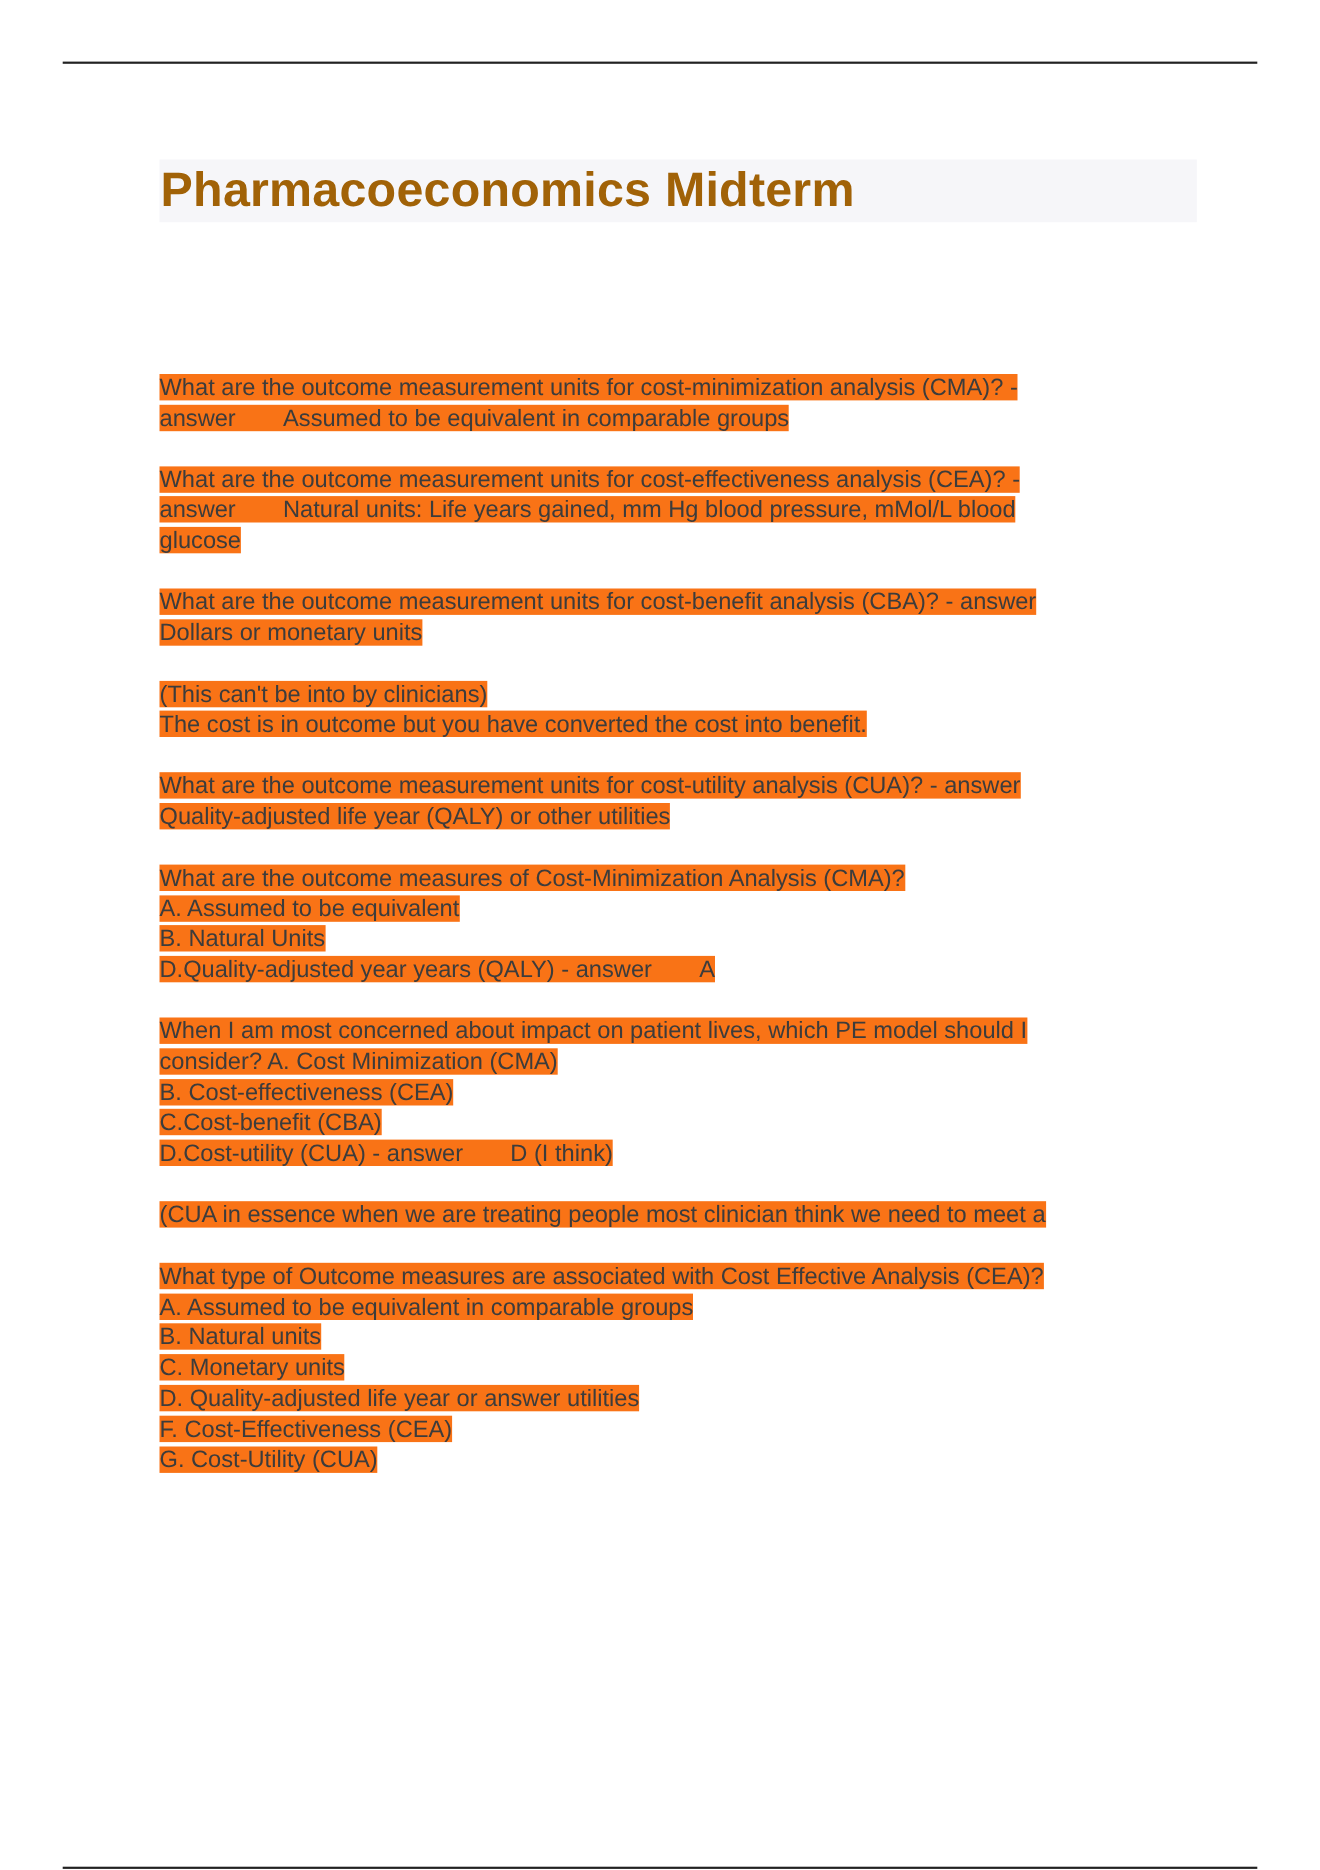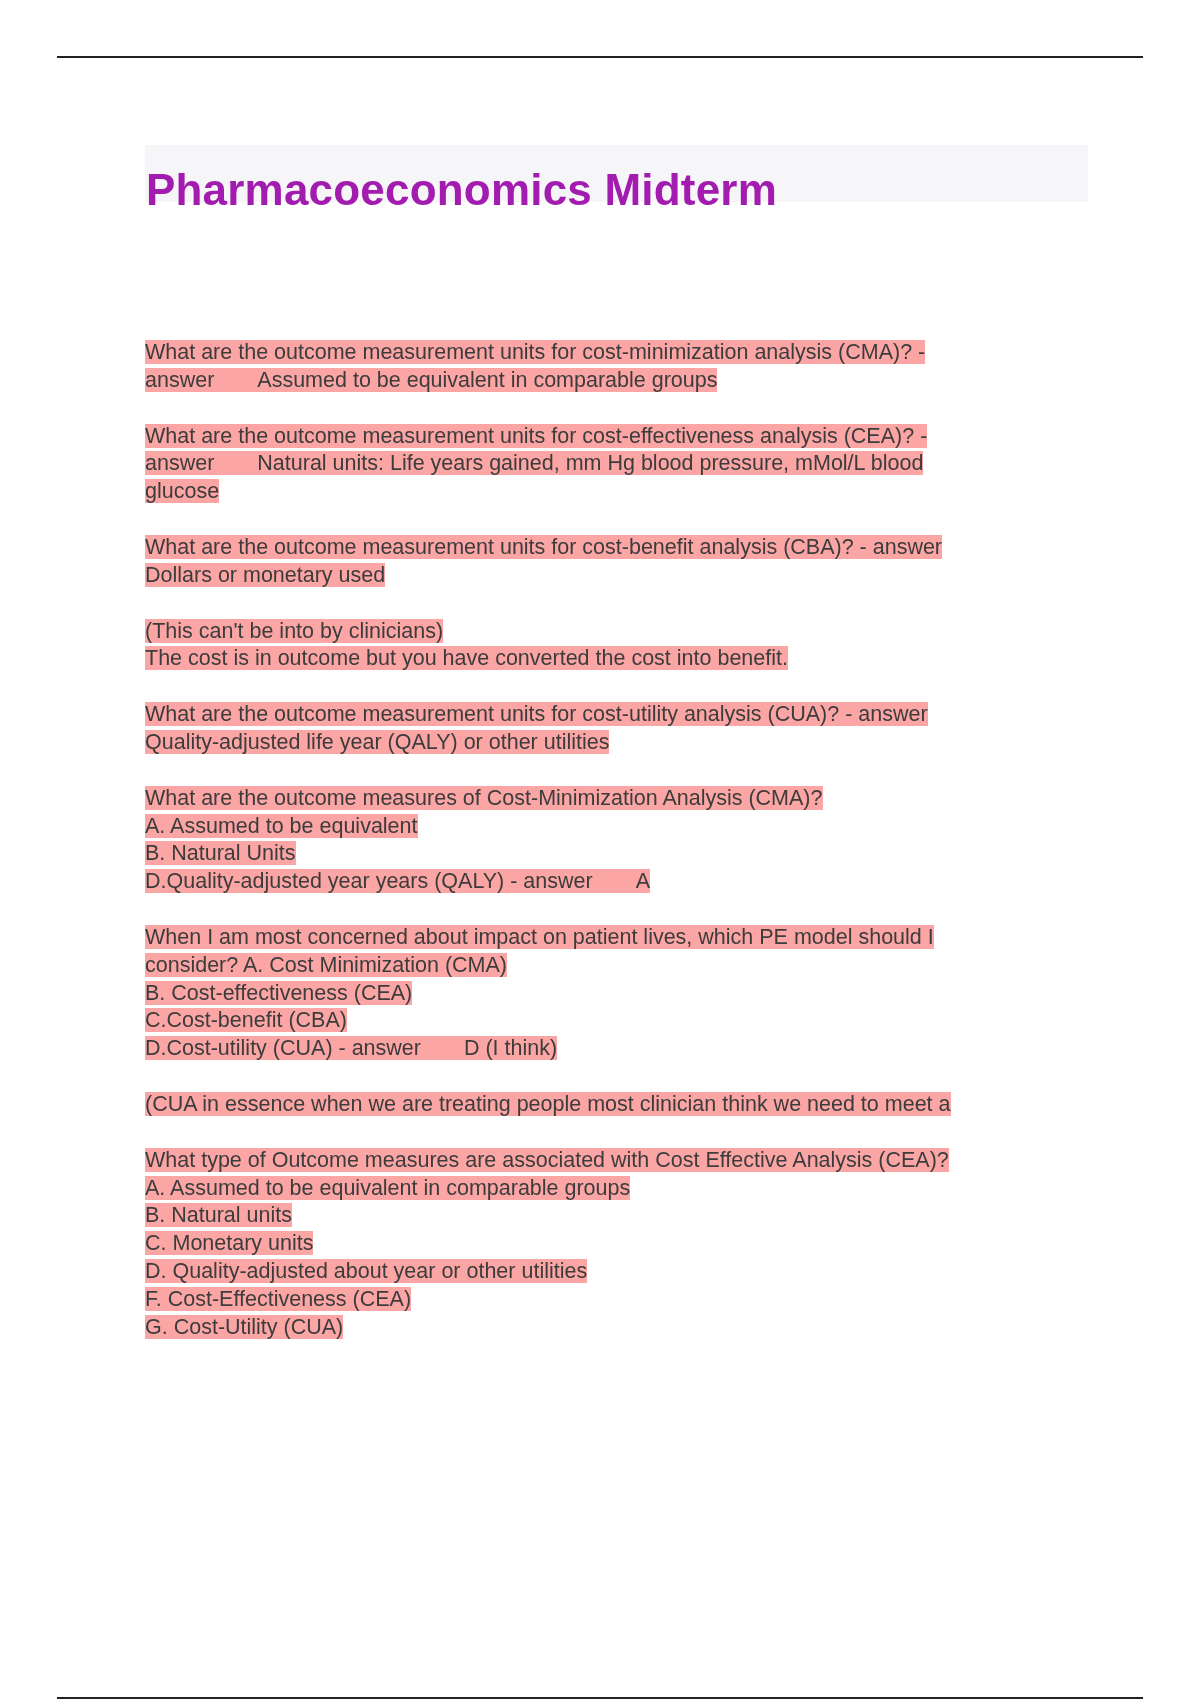--- a/index.html
+++ b/index.html
@@ -29,25 +29,25 @@
       position: absolute;
       left: 145px;
       top: 145px;
       width: 943px;
       height: 57px;
       background: #f6f6f9;
     }
     .title {
       position: absolute;
       left: 146px;
-      top: 164px;
+      top: 147px;
       margin: 0;
       font-size: 44px;
       font-weight: bold;
-      color: #a21caf;
+      color: #a16207;
       line-height: 52px;
       letter-spacing: 0.2px;
     }
 
     .content {
       position: absolute;
       left: 145px;
       top: 339px;
       width: 930px;
       font-size: 21.5px;
@@ -55,21 +55,21 @@
       color: #3c3c3c;
     }
     .block {
       margin: 0 0 28px 0;
     }
     .line {
       display: block;
       white-space: pre;
     }
     .line span.hl {
-      background: #fca5a5;
+      background: #f97316;
     }
   </style>
 </head>
 <body>
 
 <div class="rule top"></div>
 
 <div class="title-band"></div>
 <h1 class="title">Pharmacoeconomics Midterm</h1>
 
@@ -81,21 +81,21 @@
   </div>
 
   <div class="block">
     <span class="line"><span class="hl">What are the outcome measurement units for cost-effectiveness analysis (CEA)? -</span></span>
     <span class="line"><span class="hl">answer  Natural units: Life years gained, mm Hg blood pressure, mMol/L blood</span></span>
     <span class="line"><span class="hl">glucose</span></span>
   </div>
 
   <div class="block">
     <span class="line"><span class="hl">What are the outcome measurement units for cost-benefit analysis (CBA)? - answer</span></span>
-    <span class="line"><span class="hl">Dollars or monetary used</span></span>
+    <span class="line"><span class="hl">Dollars or monetary units</span></span>
   </div>
 
   <div class="block">
     <span class="line"><span class="hl">(This can't be into by clinicians)</span></span>
     <span class="line"><span class="hl">The cost is in outcome but you have converted the cost into benefit.</span></span>
   </div>
 
   <div class="block">
     <span class="line"><span class="hl">What are the outcome measurement units for cost-utility analysis (CUA)? - answer</span></span>
     <span class="line"><span class="hl">Quality-adjusted life year (QALY) or other utilities</span></span>
@@ -118,20 +118,20 @@
 
   <div class="block">
     <span class="line"><span class="hl">(CUA in essence when we are treating people most clinician think we need to meet a</span></span>
   </div>
 
   <div class="block">
     <span class="line"><span class="hl">What type of Outcome measures are associated with Cost Effective Analysis (CEA)?</span></span>
     <span class="line"><span class="hl">A. Assumed to be equivalent in comparable groups</span></span>
     <span class="line"><span class="hl">B. Natural units</span></span>
     <span class="line"><span class="hl">C. Monetary units</span></span>
-    <span class="line"><span class="hl">D. Quality-adjusted about year or other utilities</span></span>
+    <span class="line"><span class="hl">D. Quality-adjusted life year or answer utilities</span></span>
     <span class="line"><span class="hl">F. Cost-Effectiveness (CEA)</span></span>
     <span class="line"><span class="hl">G. Cost-Utility (CUA)</span></span>
   </div>
 
 </div>
 
 <div class="rule bottom"></div>
 
 </body></html>

